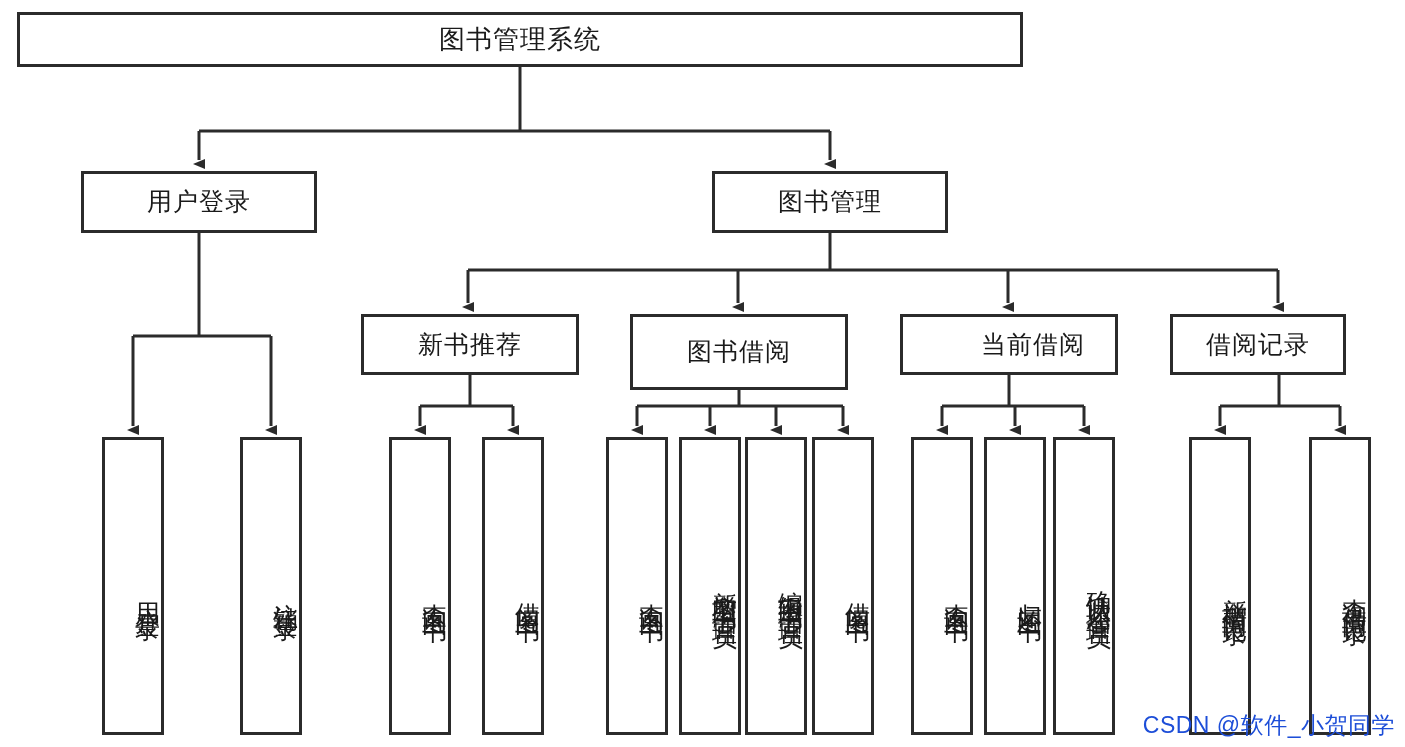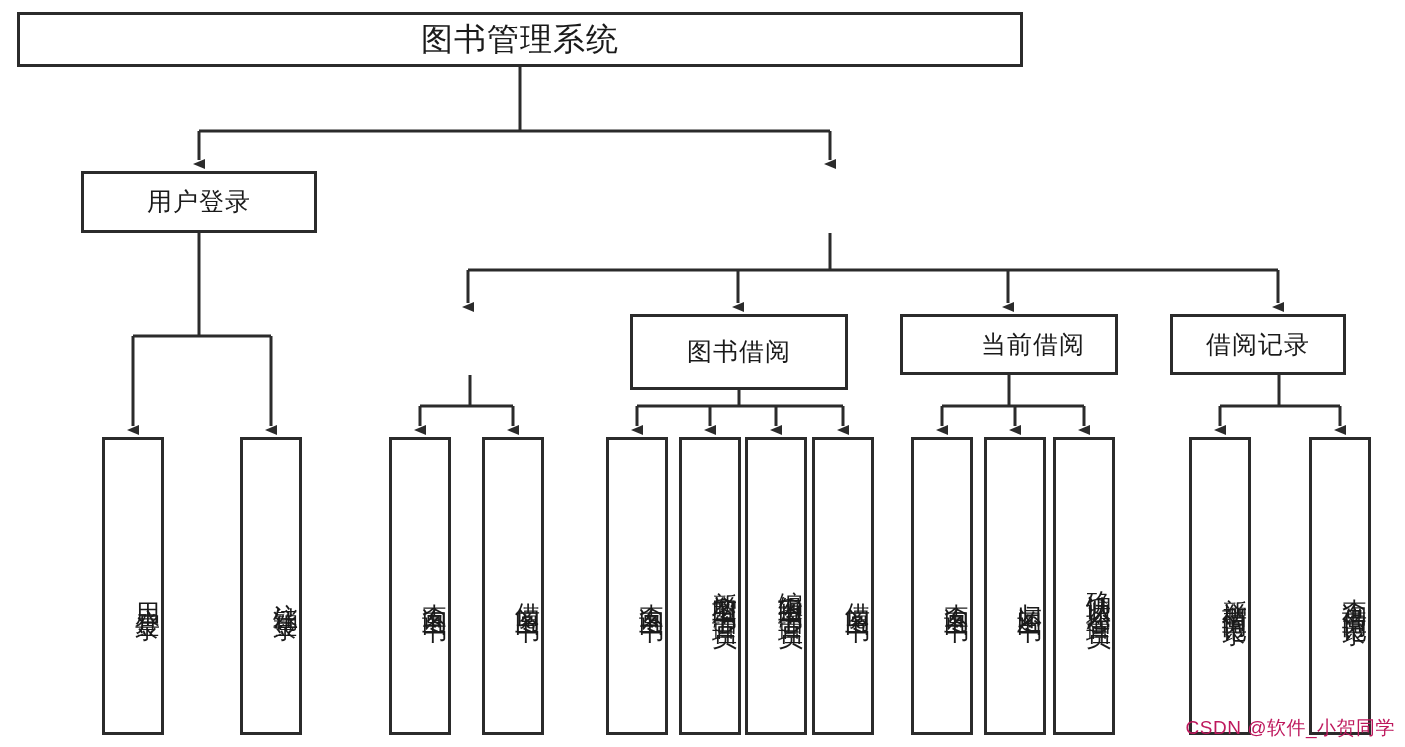--- a/index.html
+++ b/index.html
@@ -26,21 +26,21 @@
     align-items: center;
     justify-content: center;
     color: #1a1a1a;
   }
   .node.horiz {
     font-size: 25px;
     letter-spacing: 1px;
     line-height: 1.1;
   }
   .node.root {
-    font-size: 32px;
+    font-size: 26px;
   }
   .node.leaf {
     writing-mode: vertical-rl;
     text-orientation: upright;
     font-size: 25px;
     letter-spacing: 5px;
     line-height: 1.05;
     padding-top: 14px;
     align-items: flex-start;
     justify-content: center;
@@ -63,22 +63,22 @@
     stroke-width: 3;
     fill: none;
   }
   .arrowhead {
     fill: #2b2b2b;
   }
   #watermark {
     position: absolute;
     right: 10px;
     bottom: 6px;
-    font-size: 19px;
-    color: #be185d;
+    font-size: 23px;
+    color: #1d4ed8;
     letter-spacing: 0.5px;
     white-space: nowrap;
   }
 </style>
 </head>
 <body>
 
 <div id="canvas">
 
   <svg class="wires" viewBox="0 0 1405 747">
@@ -125,21 +125,23 @@
 
     <path class="wire" d="M 1279,375 L 1279,406"></path>
     <path class="wire" d="M 1220,406 L 1340,406"></path>
     <path class="wire" d="M 1220,406 L 1220,426" marker-end="url(#arw)"></path>
     <path class="wire" d="M 1340,406 L 1340,426" marker-end="url(#arw)"></path>
   </svg>
 
   <div class="node horiz root" id="n-root" style="left: 17px; top: 12px; width: 1006px; height: 55px;">图书管理系统</div>
 
   <div class="node horiz" id="n-l2-0" style="left: 81px; top: 171px; width: 236px; height: 62px;">用户登录</div>
+  <div class="node horiz" id="n-l2-1" style="left: 712px; top: 171px; width: 236px; height: 62px;">图书管理</div>
 
+  <div class="node horiz" id="n-l3-0" style="left: 361px; top: 314px; width: 218px; height: 61px;">新书推荐</div>
   <div class="node horiz" id="n-l3-1" style="left: 630px; top: 314px; width: 218px; height: 76px;">图书借阅</div>
   <div class="node horiz" id="n-l3-2" style="left: 900px; top: 314px; width: 218px; height: 61px; padding-left: 48px;">当前借阅</div>
   <div class="node horiz" id="n-l3-3" style="left: 1170px; top: 314px; width: 176px; height: 61px;">借阅记录</div>
 
   <div class="node leaf" id="n-lf-0" style="left: 102px; top: 437px; width: 62px; height: 298px;">
     <span class="leaf-text">用户登录</span>
   </div>
   <div class="node leaf" id="n-lf-1" style="left: 240px; top: 437px; width: 62px; height: 298px;">
     <span class="leaf-text">注销登录</span>
   </div>

